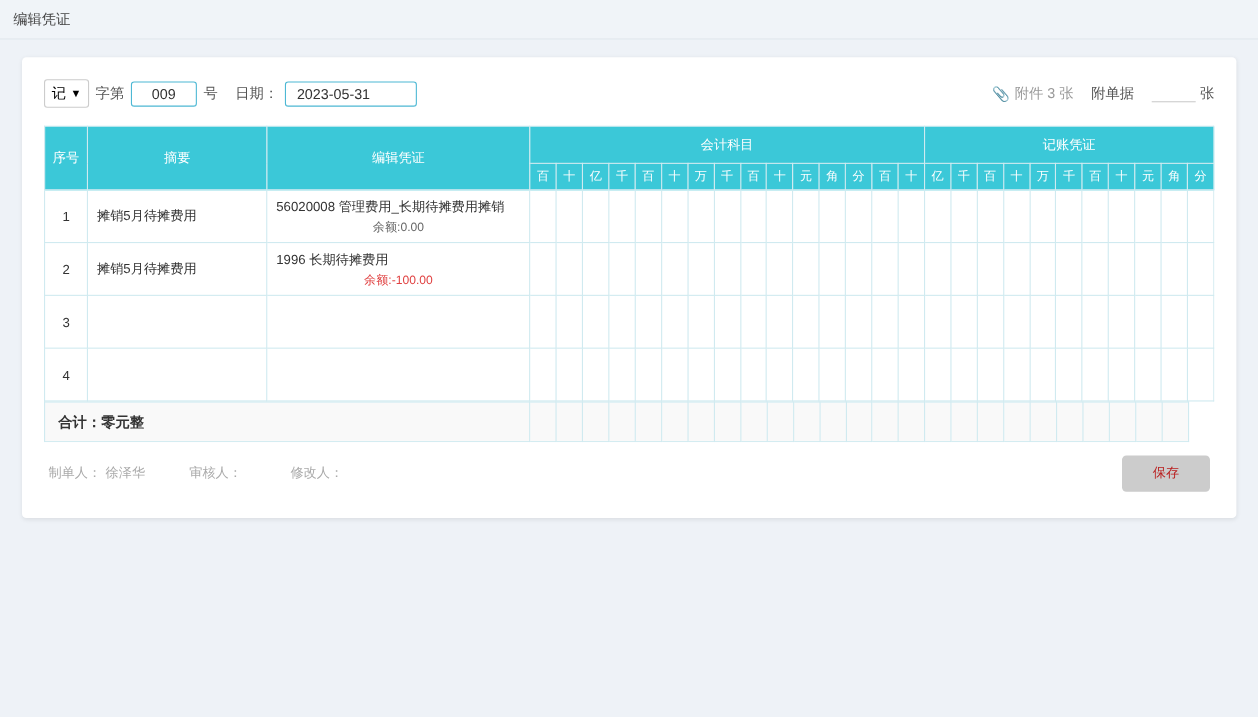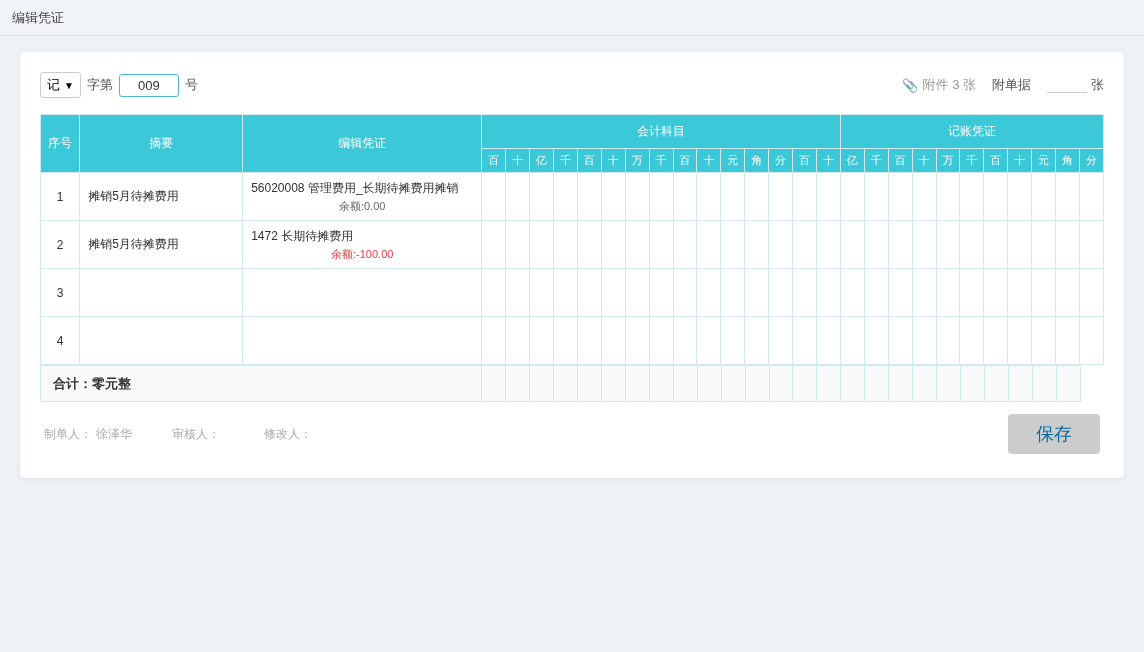--- a/index.html
+++ b/index.html
@@ -201,25 +201,25 @@
       font-size: 12px;
     }
     .footer-item {
       display: flex;
       align-items: center;
       gap: 4px;
     }
     .save-btn {
       margin-left: auto;
       background: #ccc;
-      color: #0369a1;
+      color: #b91c1c;
       border: none;
       border-radius: 4px;
       padding: 8px 28px;
-      font-size: 18px;
+      font-size: 12px;
       cursor: not-allowed;
     }
     
     .main-container::-webkit-scrollbar { width: 6px; }
     .main-container::-webkit-scrollbar-thumb { background: #c0c8d4; border-radius: 3px; }
     .table-wrapper {
       position: relative;
       overflow-x: hidden;
     }
     .chevron-icon { font-size: 10px; }
@@ -237,20 +237,24 @@
 
     <div class="form-row">
       <div class="form-field">
         <div class="field-select">
           <span>记</span>
           <span class="chevron-icon">▼</span>
         </div>
         <span class="field-label">字第</span>
         <input class="field-input" type="text" value="009" style="">
         <span class="field-label">号</span>
+      </div>
+      <div class="form-field">
+        <span class="field-label">日期：</span>
+        <input class="date-input" type="text" value="2023-05-31" style="">
       </div>
       <div class="attachment-area">
         <span class="attachment-link">
           <span>📎</span>
           <span>附件 3 张</span>
         </span>
         <span class="fudanju">附单据</span>
         <div class="zhang-field">
           <input class="zhang-input" type="text" value="" style="">
           <span class="field-label">张</span>
@@ -358,21 +362,21 @@
               <td style="height: 48px;"></td>
               <td style="height: 48px;"></td>
               <td style="height: 48px;"></td>
               <td style="height: 48px;"></td>
               <td style="height: 48px;"></td>
               <td style="height: 48px;"></td>
             </tr>
             <tr class="data-row">
               <td>2</td>
               <td class="text-left" style="padding: 4px 8px;">摊销5月待摊费用</td>
-              <td class="account-cell"><span>1472 长期待摊费用</span><span class="balance-text balance-red">余额:-100.00</span></td>
+              <td class="account-cell"><span>1996 长期待摊费用</span><span class="balance-text balance-red">余额:-100.00</span></td>
               <td style="height: 48px;"></td>
               <td style="height: 48px;"></td>
               <td style="height: 48px;"></td>
               <td style="height: 48px;"></td>
               <td style="height: 48px;"></td>
               <td style="height: 48px;"></td>
               <td style="height: 48px;"></td>
               <td style="height: 48px;"></td>
               <td style="height: 48px;"></td>
               <td style="height: 48px;"></td>

